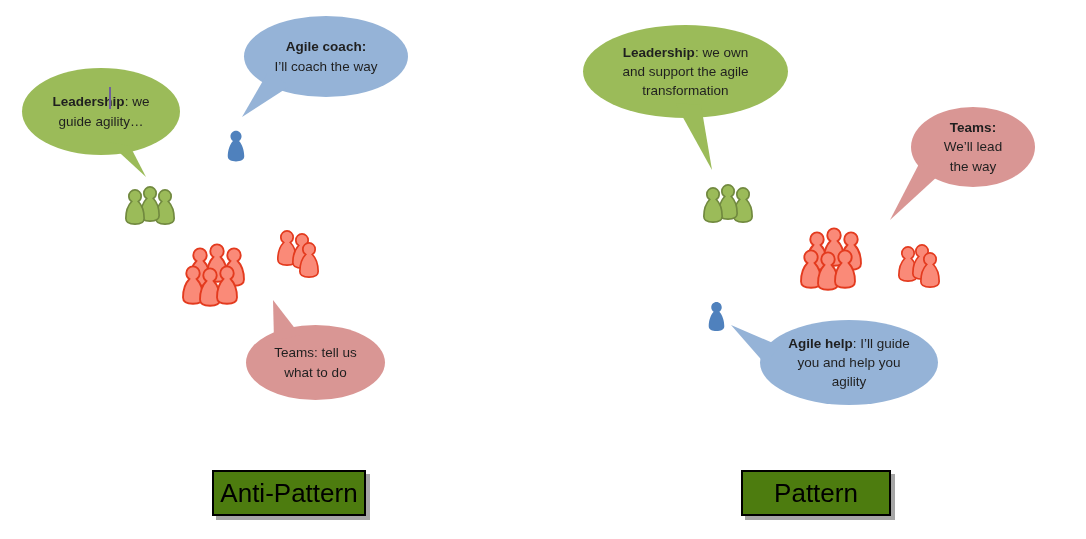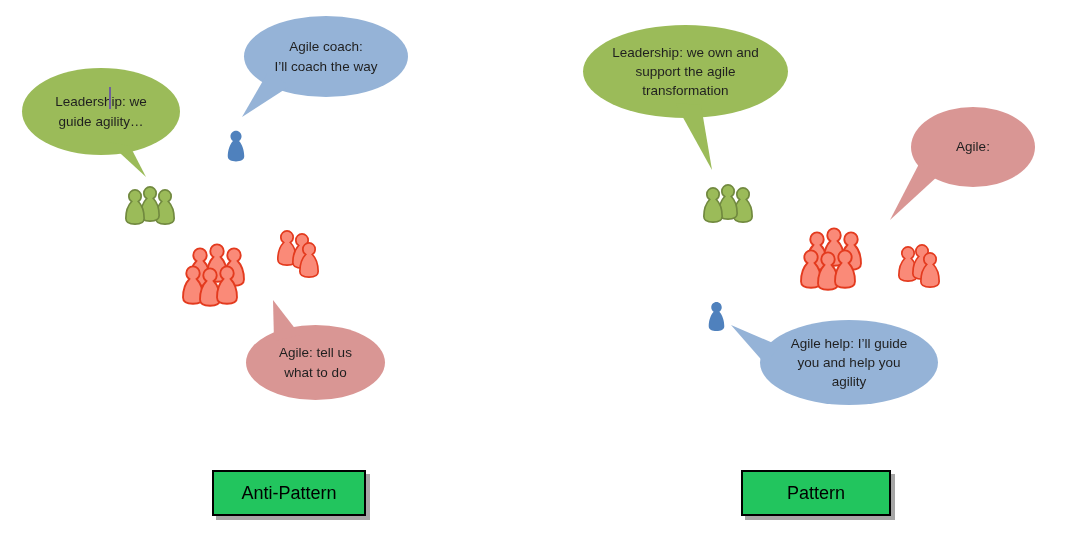--- a/index.html
+++ b/index.html
@@ -27,43 +27,43 @@
     display: flex;
     align-items: center;
     justify-content: center;
     text-align: center;
     font-size: 13.5px;
     line-height: 1.42;
     color: var(--text, #1f1f1f);
     z-index: 2;
   }
   .bubble .txt .inner { margin: 0 auto; }
-  .b { font-weight: normal; }
+  .b { font-weight: bold; }
   .stack .b, .stack .r { display: block; }
 
   .fill-green ellipse, .fill-green path { fill: var(--green, #9bbb59); }
   .fill-blue  ellipse, .fill-blue  path { fill: var(--blue-light, #95b3d7); }
   .fill-pink  ellipse, .fill-pink  path { fill: var(--pink, #d99694); }
 
   
   .pawn { position: absolute; overflow: visible; }
   .pawn-green use { fill: var(--green, #9bbb59); stroke: var(--green-dark, #71893f); stroke-width: 2; }
   .pawn-red   use { fill: var(--red-fill, #fa8a78); stroke: var(--red-stroke, #e33a1e); stroke-width: 2; }
   .pawn-blue  use { fill: var(--blue-dark, #4f81bd); stroke: none; }
 
   
   .label-box {
     position: absolute;
-    background: #22c55e;
+    background: #4d7c0f;
     border: 2px solid var(--box-border, #000);
     box-shadow: 4px 4px 0 var(--box-shadow, #a6a6a6);
     display: flex;
     align-items: center;
     justify-content: center;
-    font-size: 18px;
+    font-size: 26px;
     color: #000;
   }
 
   
   .text-cursor {
     position: absolute;
     width: 2px;
     background: var(--cursor, #6f5f9c);
     z-index: 5;
   }
@@ -160,21 +160,21 @@
     </div>
 
     
     <div class="bubble" style="left:246px;top:325px;width:139px;height:75px">
       <svg class="shape fill-pink" viewBox="0 0 139 75">
         <ellipse cx="69.5" cy="37.5" rx="69.5" ry="37.5"></ellipse>
         <path d="M28,16 L27,-25 L54,10 Z"></path>
       </svg>
       <div class="txt">
           <div class="inner" style="max-width:100px">
-        <span class="b"></span><span class="r">Agile: tell us what to do</span>
+        <span class="b"></span><span class="r">Teams: tell us what to do</span>
       </div>
         </div>
     </div>
 
     
     <div class="label-box" style="left:212px;top:470px;width:150px;height:42px">
       <span>Anti-Pattern</span>
     </div>
   </div>
 
@@ -242,21 +242,22 @@
     </div>
 
     
     <div class="bubble stack" style="left:911px;top:107px;width:124px;height:80px">
       <svg class="shape fill-pink" viewBox="0 0 124 80">
         <ellipse cx="62" cy="40" rx="62" ry="40"></ellipse>
         <path d="M9,55 L-21,113 L28,68 Z"></path>
       </svg>
       <div class="txt">
           <div class="inner" style="max-width:80px">
-        <span class="b">Agile:</span>
+        <span class="b">Teams:</span>
+            <span class="r">We’ll lead the way</span>
       </div>
         </div>
     </div>
 
     
     <div class="bubble" style="left:760px;top:320px;width:178px;height:85px">
       <svg class="shape fill-blue" viewBox="0 0 178 85">
         <ellipse cx="89" cy="42.5" rx="89" ry="42.5"></ellipse>
         <path d="M5,44 L-29,5 L20,26 Z"></path>
       </svg>

